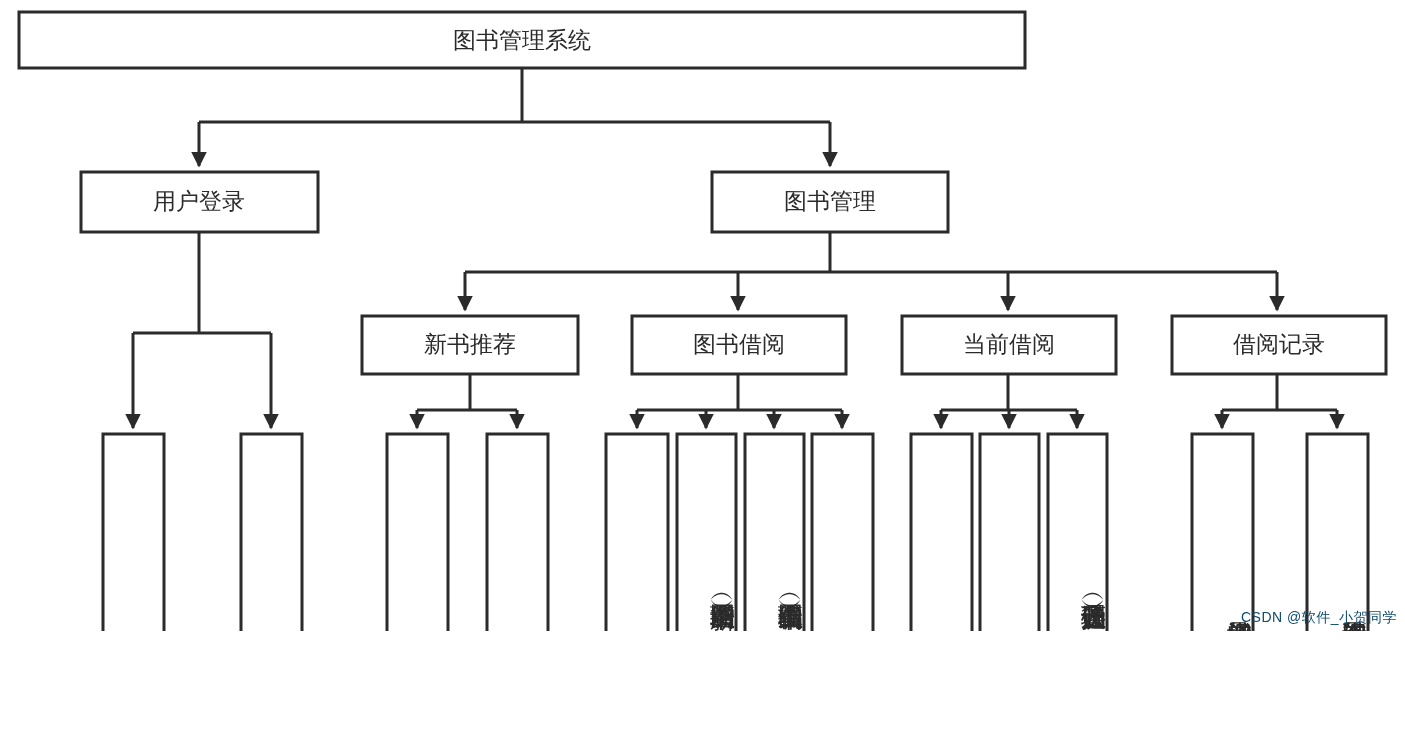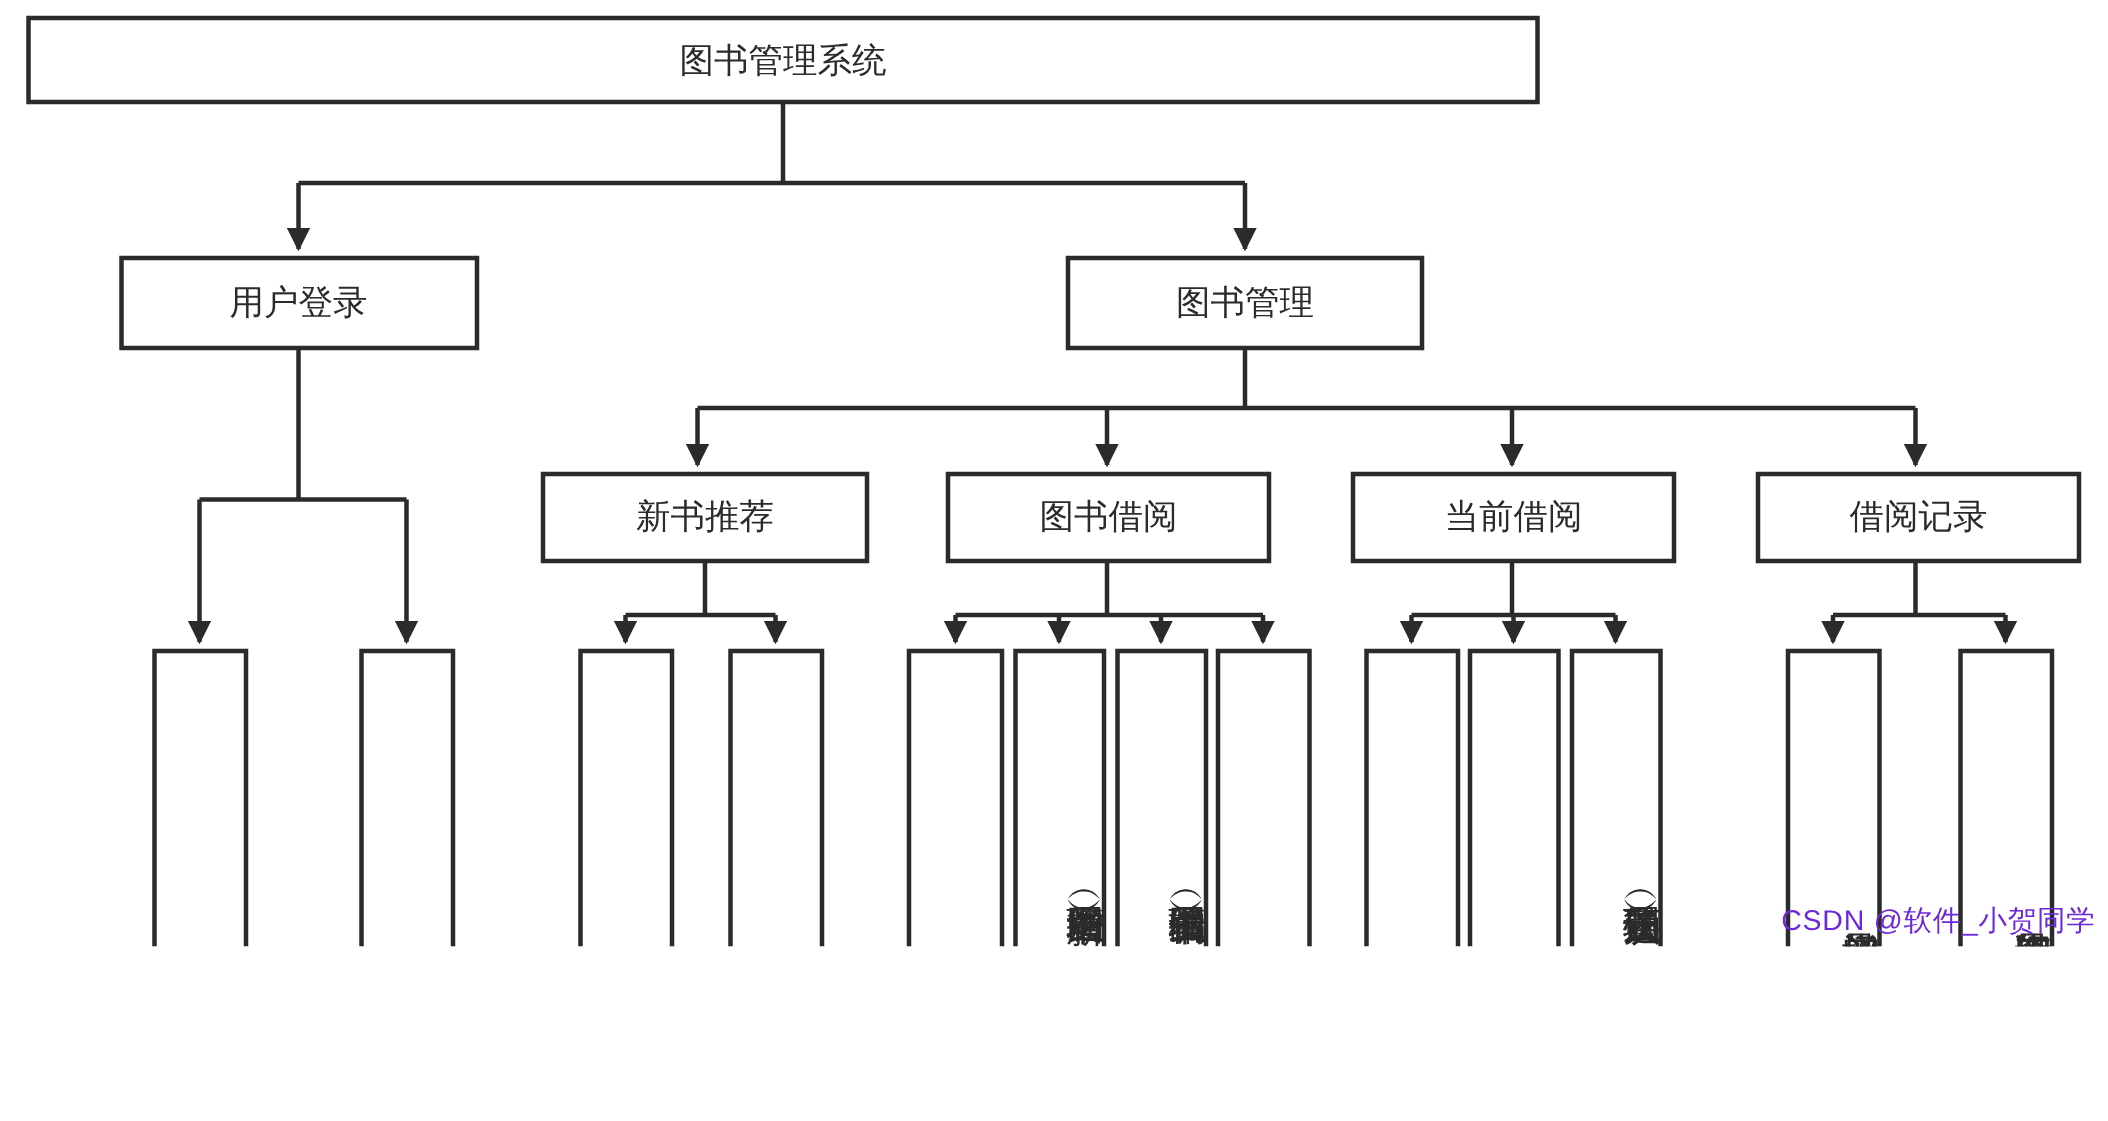--- a/index.html
+++ b/index.html
@@ -39,22 +39,22 @@
     font-size: 23px;
     fill: #2b2b2b;
     text-anchor: middle;
     dominant-baseline: middle;
   }
   .watermark {
     position: absolute;
     right: 8px;
     bottom: 4px;
     font-family: "Liberation Sans", "DejaVu Sans", sans-serif;
-    font-size: 19px;
-    color: #6d28d9;
+    font-size: 14px;
+    color: #0c4a6e;
     letter-spacing: 0.5px;
     white-space: nowrap;
   }
   .vlabel {
     position: absolute;
     font-family: "Liberation Sans", "DejaVu Sans", sans-serif;
     font-size: 25px;
     line-height: 1.08;
     color: #2b2b2b;
     writing-mode: vertical-rl;

